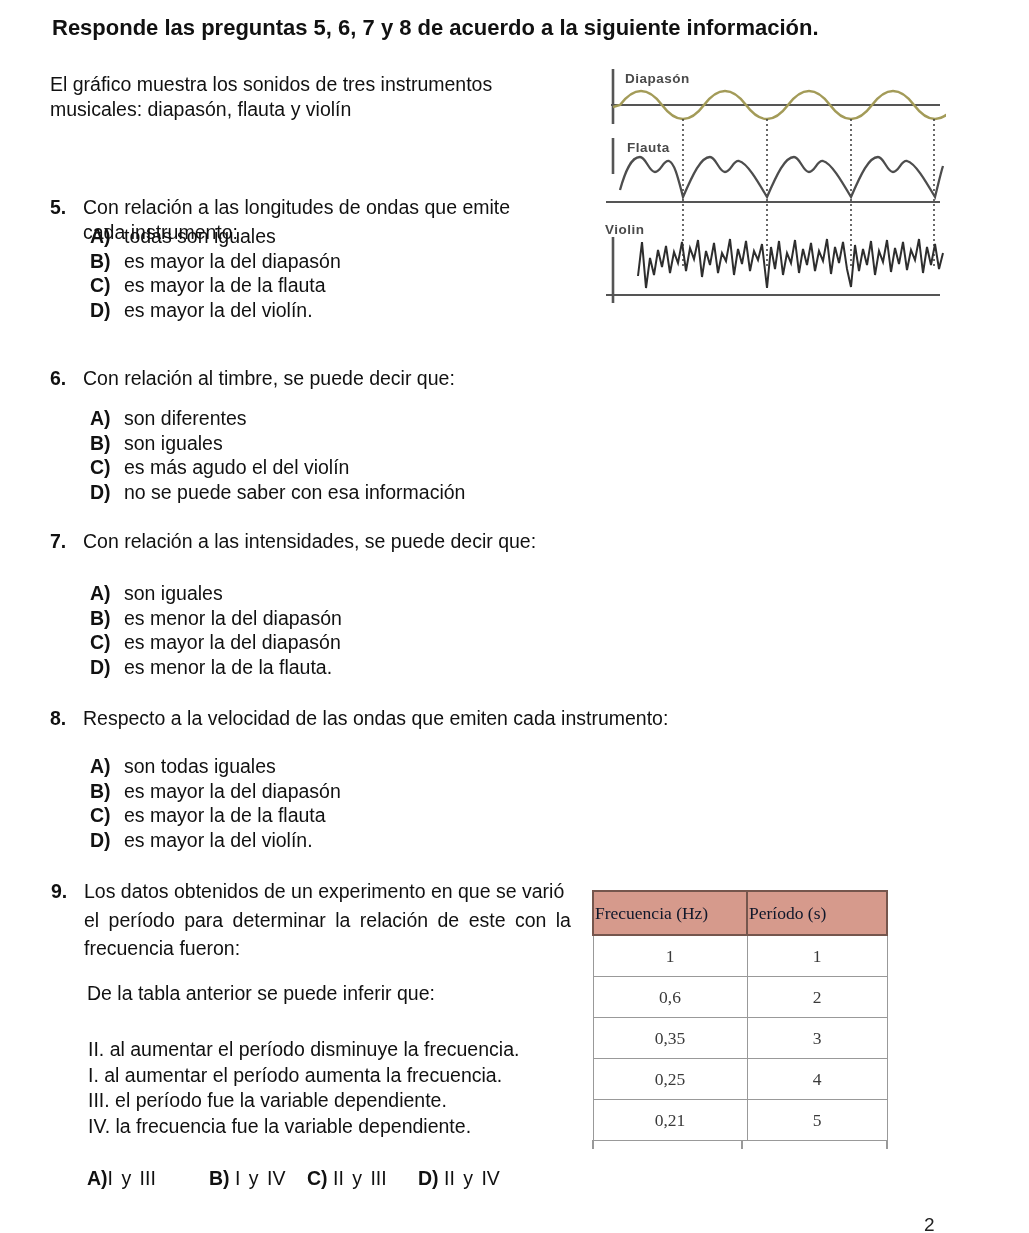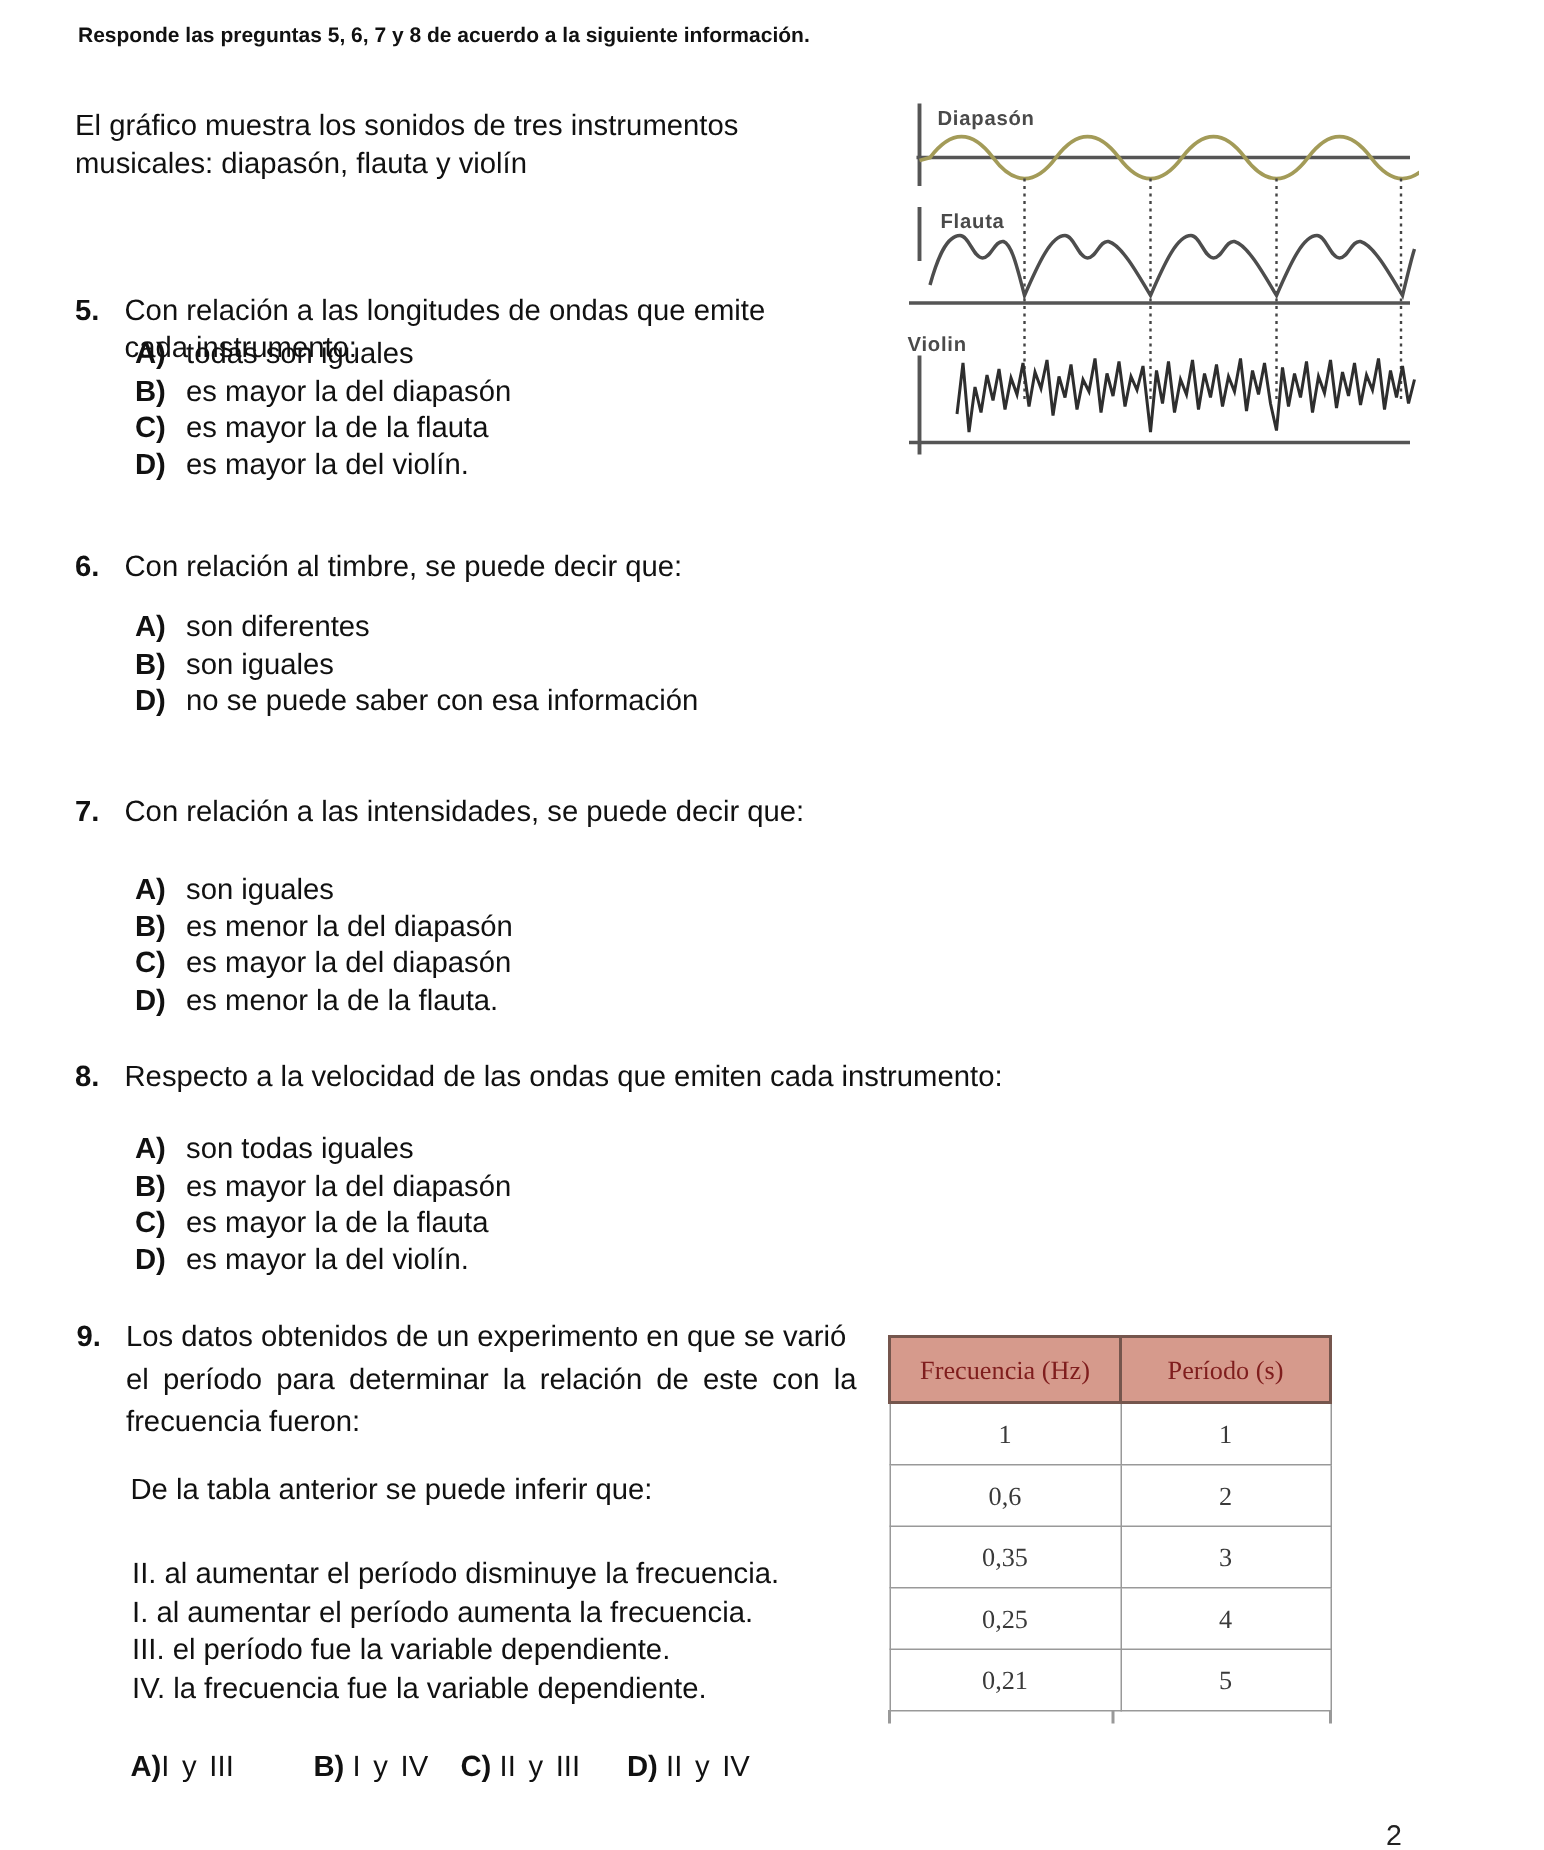--- a/index.html
+++ b/index.html
@@ -28,35 +28,35 @@
   .ans { white-space:nowrap; }
   .ans .at { word-spacing:3px; }
 
   
   .fig svg { display:block; }
 
   
   .ptable { border-collapse:collapse; width:296px;
             font-family:"Liberation Serif", serif; font-size:17.5px; }
   .ptable th {
-    background:#d69a8c; color:#7f1d1d; font-weight:400;
-    height:40px; border:2px solid #75564d; text-align:center;
+    background:#d69a8c; color:#0f172a; font-weight:400;
+    height:40px; border:2px solid #75564d; text-align:left;
   }
   .ptable td {
     height:38px; text-align:center; color:#3a3a3a;
     border:1.5px solid #999999; background:#fff;
   }
   .tail { position:absolute; top:100%; width:2px; height:9px; background:#999999; margin-top:-1px; }
 
   .pageno { font-size:19px; color:#222; }
 </style>
 </head>
 <body>
 
-<div class="abs b" style="left:52px; top:15px; font-size:14px;">Responde las preguntas 5, 6, 7 y 8 de acuerdo a la siguiente información.</div>
+<div class="abs b" style="left:52px; top:15px; font-size:22px;">Responde las preguntas 5, 6, 7 y 8 de acuerdo a la siguiente información.</div>
 
 <div class="abs" style="left:50px; top:72px; line-height:25px;">
   <div>El gráfico muestra los sonidos de tres instrumentos</div>
   <div>musicales: diapasón, flauta y violín</div>
 </div>
 
 <div class="abs fig" style="left:596px; top:60px;text-align:center;">
   <svg width="350" height="252" viewBox="0 0 350 252">
 
     <line x1="17" y1="9" x2="17" y2="64" stroke="#555555" stroke-width="2.6"></line>
@@ -103,20 +103,21 @@
   <div><span class="ol">C)</span><span>es mayor la de la flauta</span></div>
   <div><span class="ol">D)</span><span>es mayor la del violín.</span></div>
 </div>
 
 <div class="abs qblock" style="left:50px; top:354px;margin-top:12px;">
   <div><span class="qnum">6.</span><span>Con relación al timbre, se puede decir que:</span></div>
 </div>
 <div class="abs opts" style="left:90px; top:406px;">
   <div><span class="ol">A)</span><span>son diferentes</span></div>
   <div><span class="ol">B)</span><span>son iguales</span></div>
+  <div><span class="ol">C)</span><span>es más agudo el del violín</span></div>
   <div><span class="ol">D)</span><span>no se puede saber con esa información</span></div>
 </div>
 
 <div class="abs qblock" style="left:50px; top:529px;">
   <div><span class="qnum">7.</span><span>Con relación a las intensidades, se puede decir que:</span></div>
 </div>
 <div class="abs opts" style="left:90px; top:581px;">
   <div><span class="ol">A)</span><span>son iguales</span></div>
   <div><span class="ol">B)</span><span>es menor la del diapasón</span></div>
   <div><span class="ol">C)</span><span>es mayor la del diapasón</span></div>

